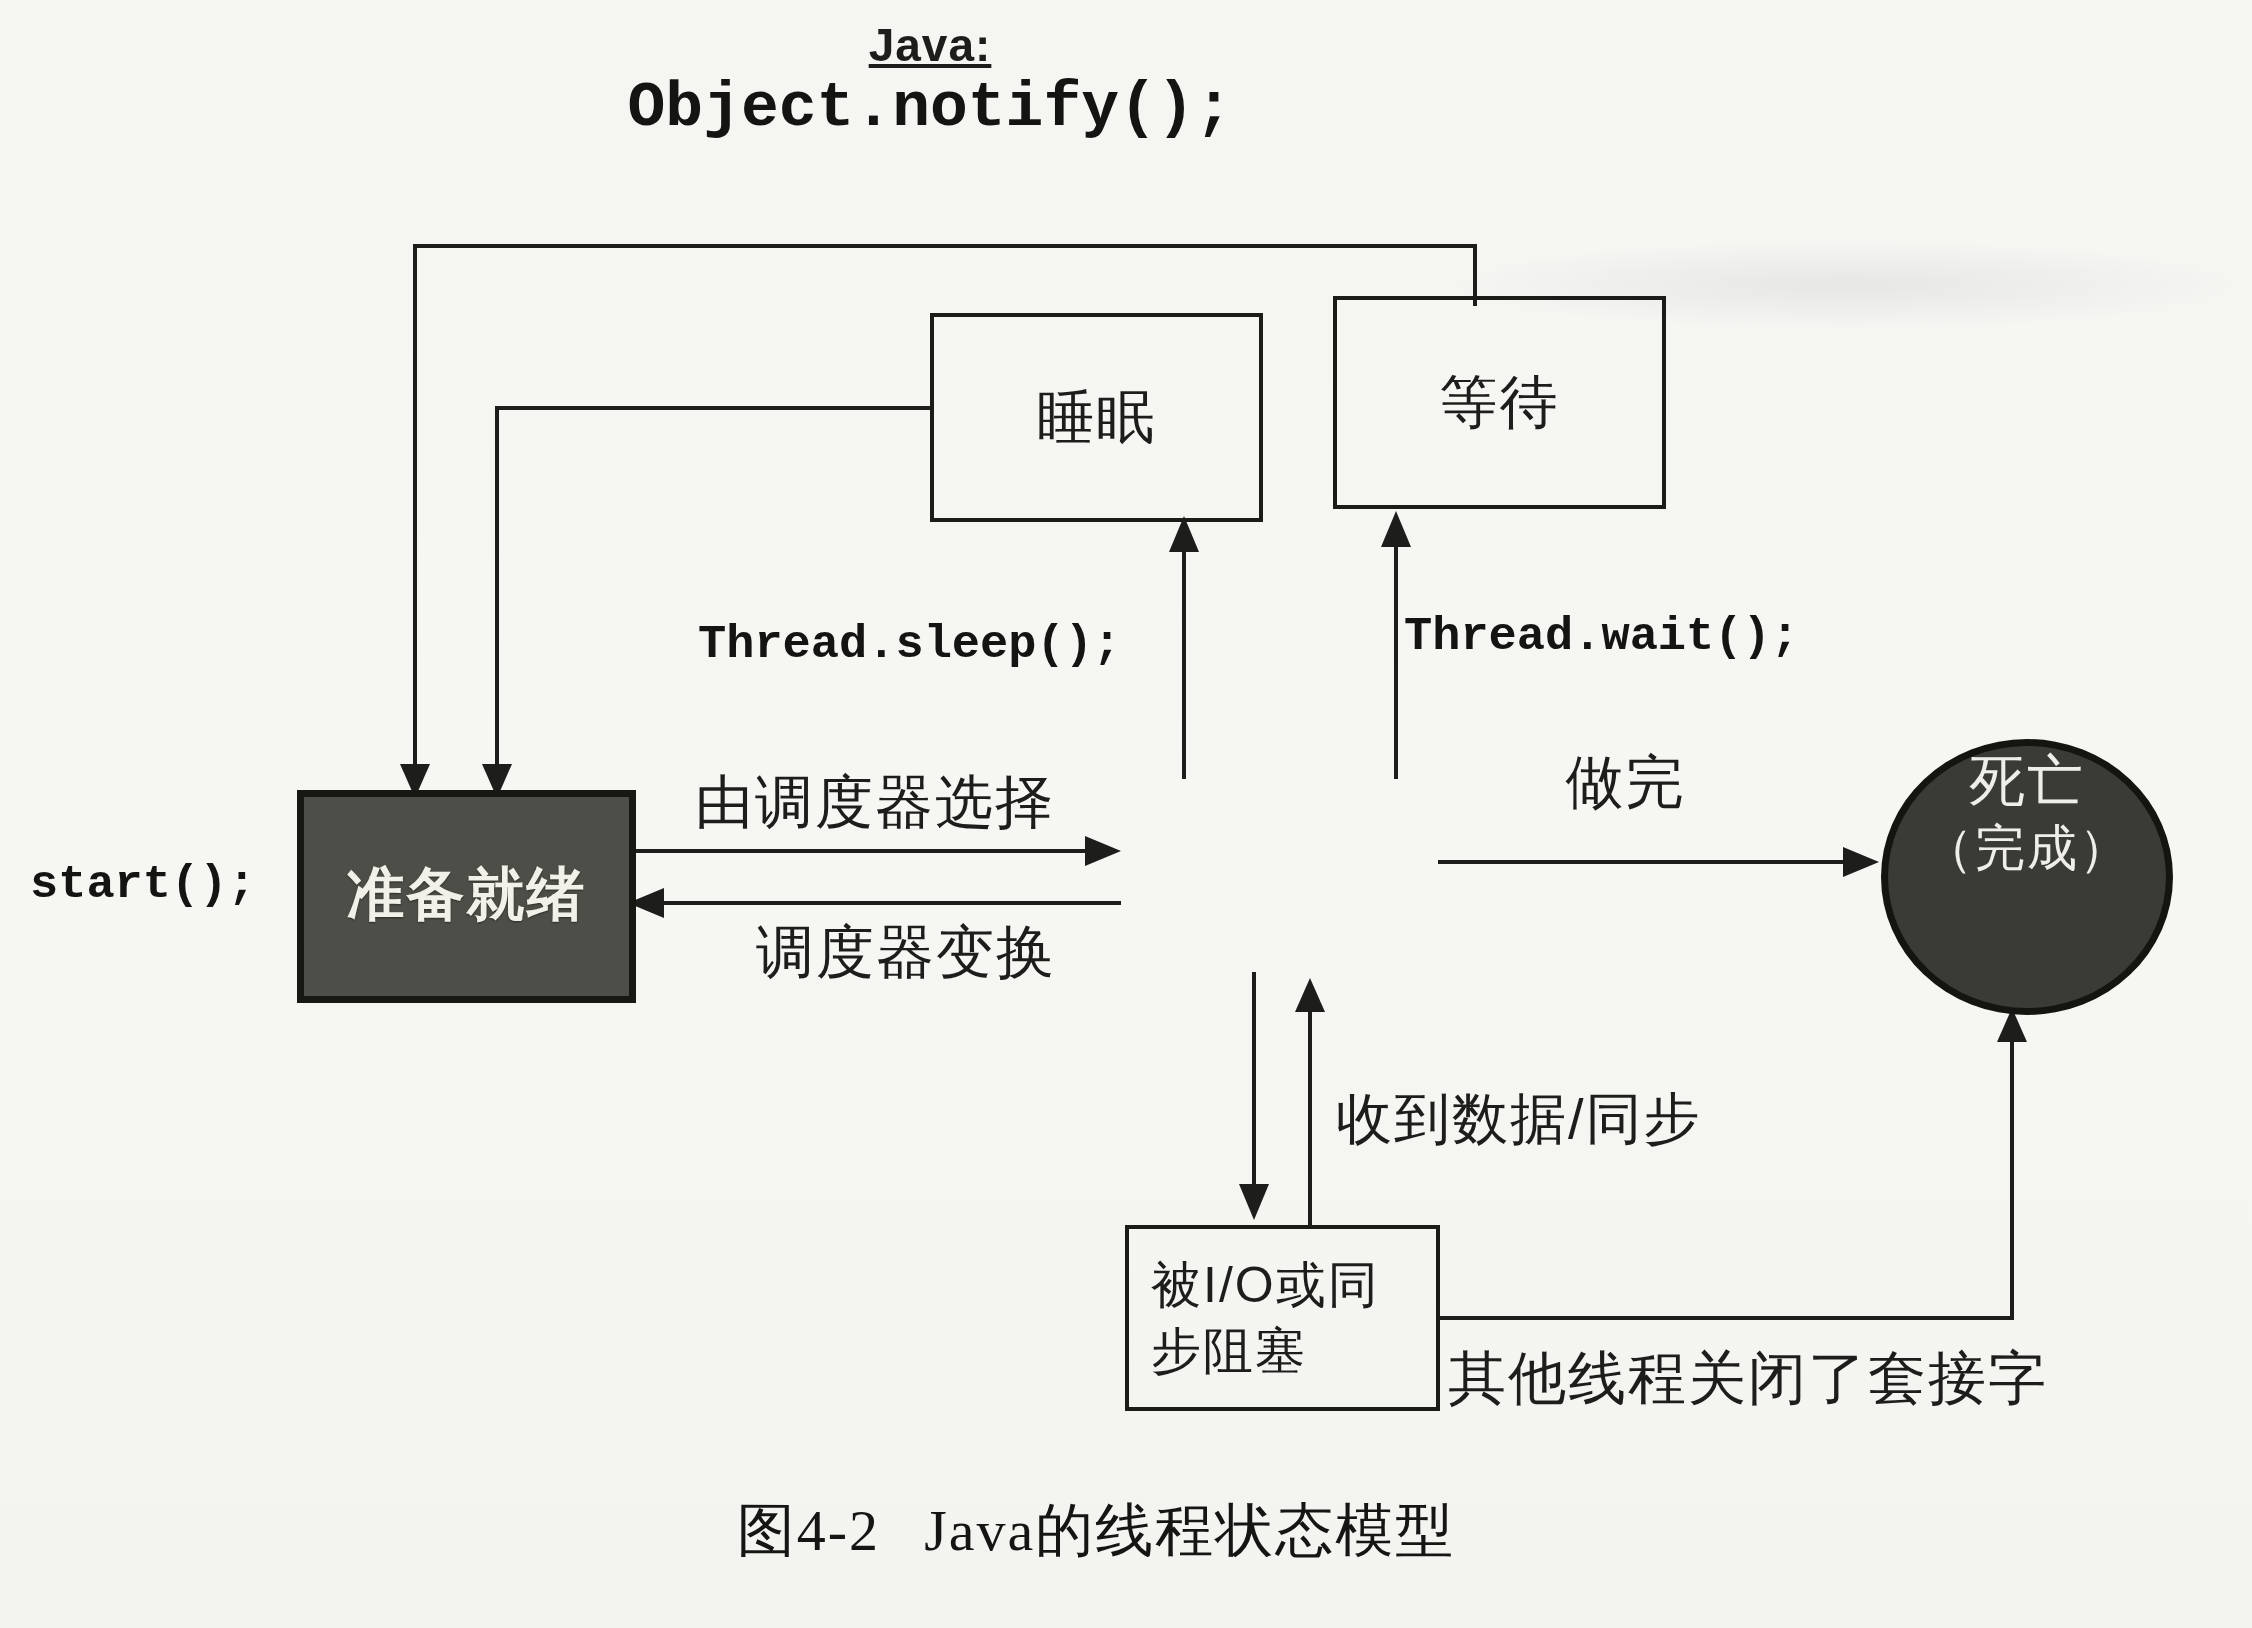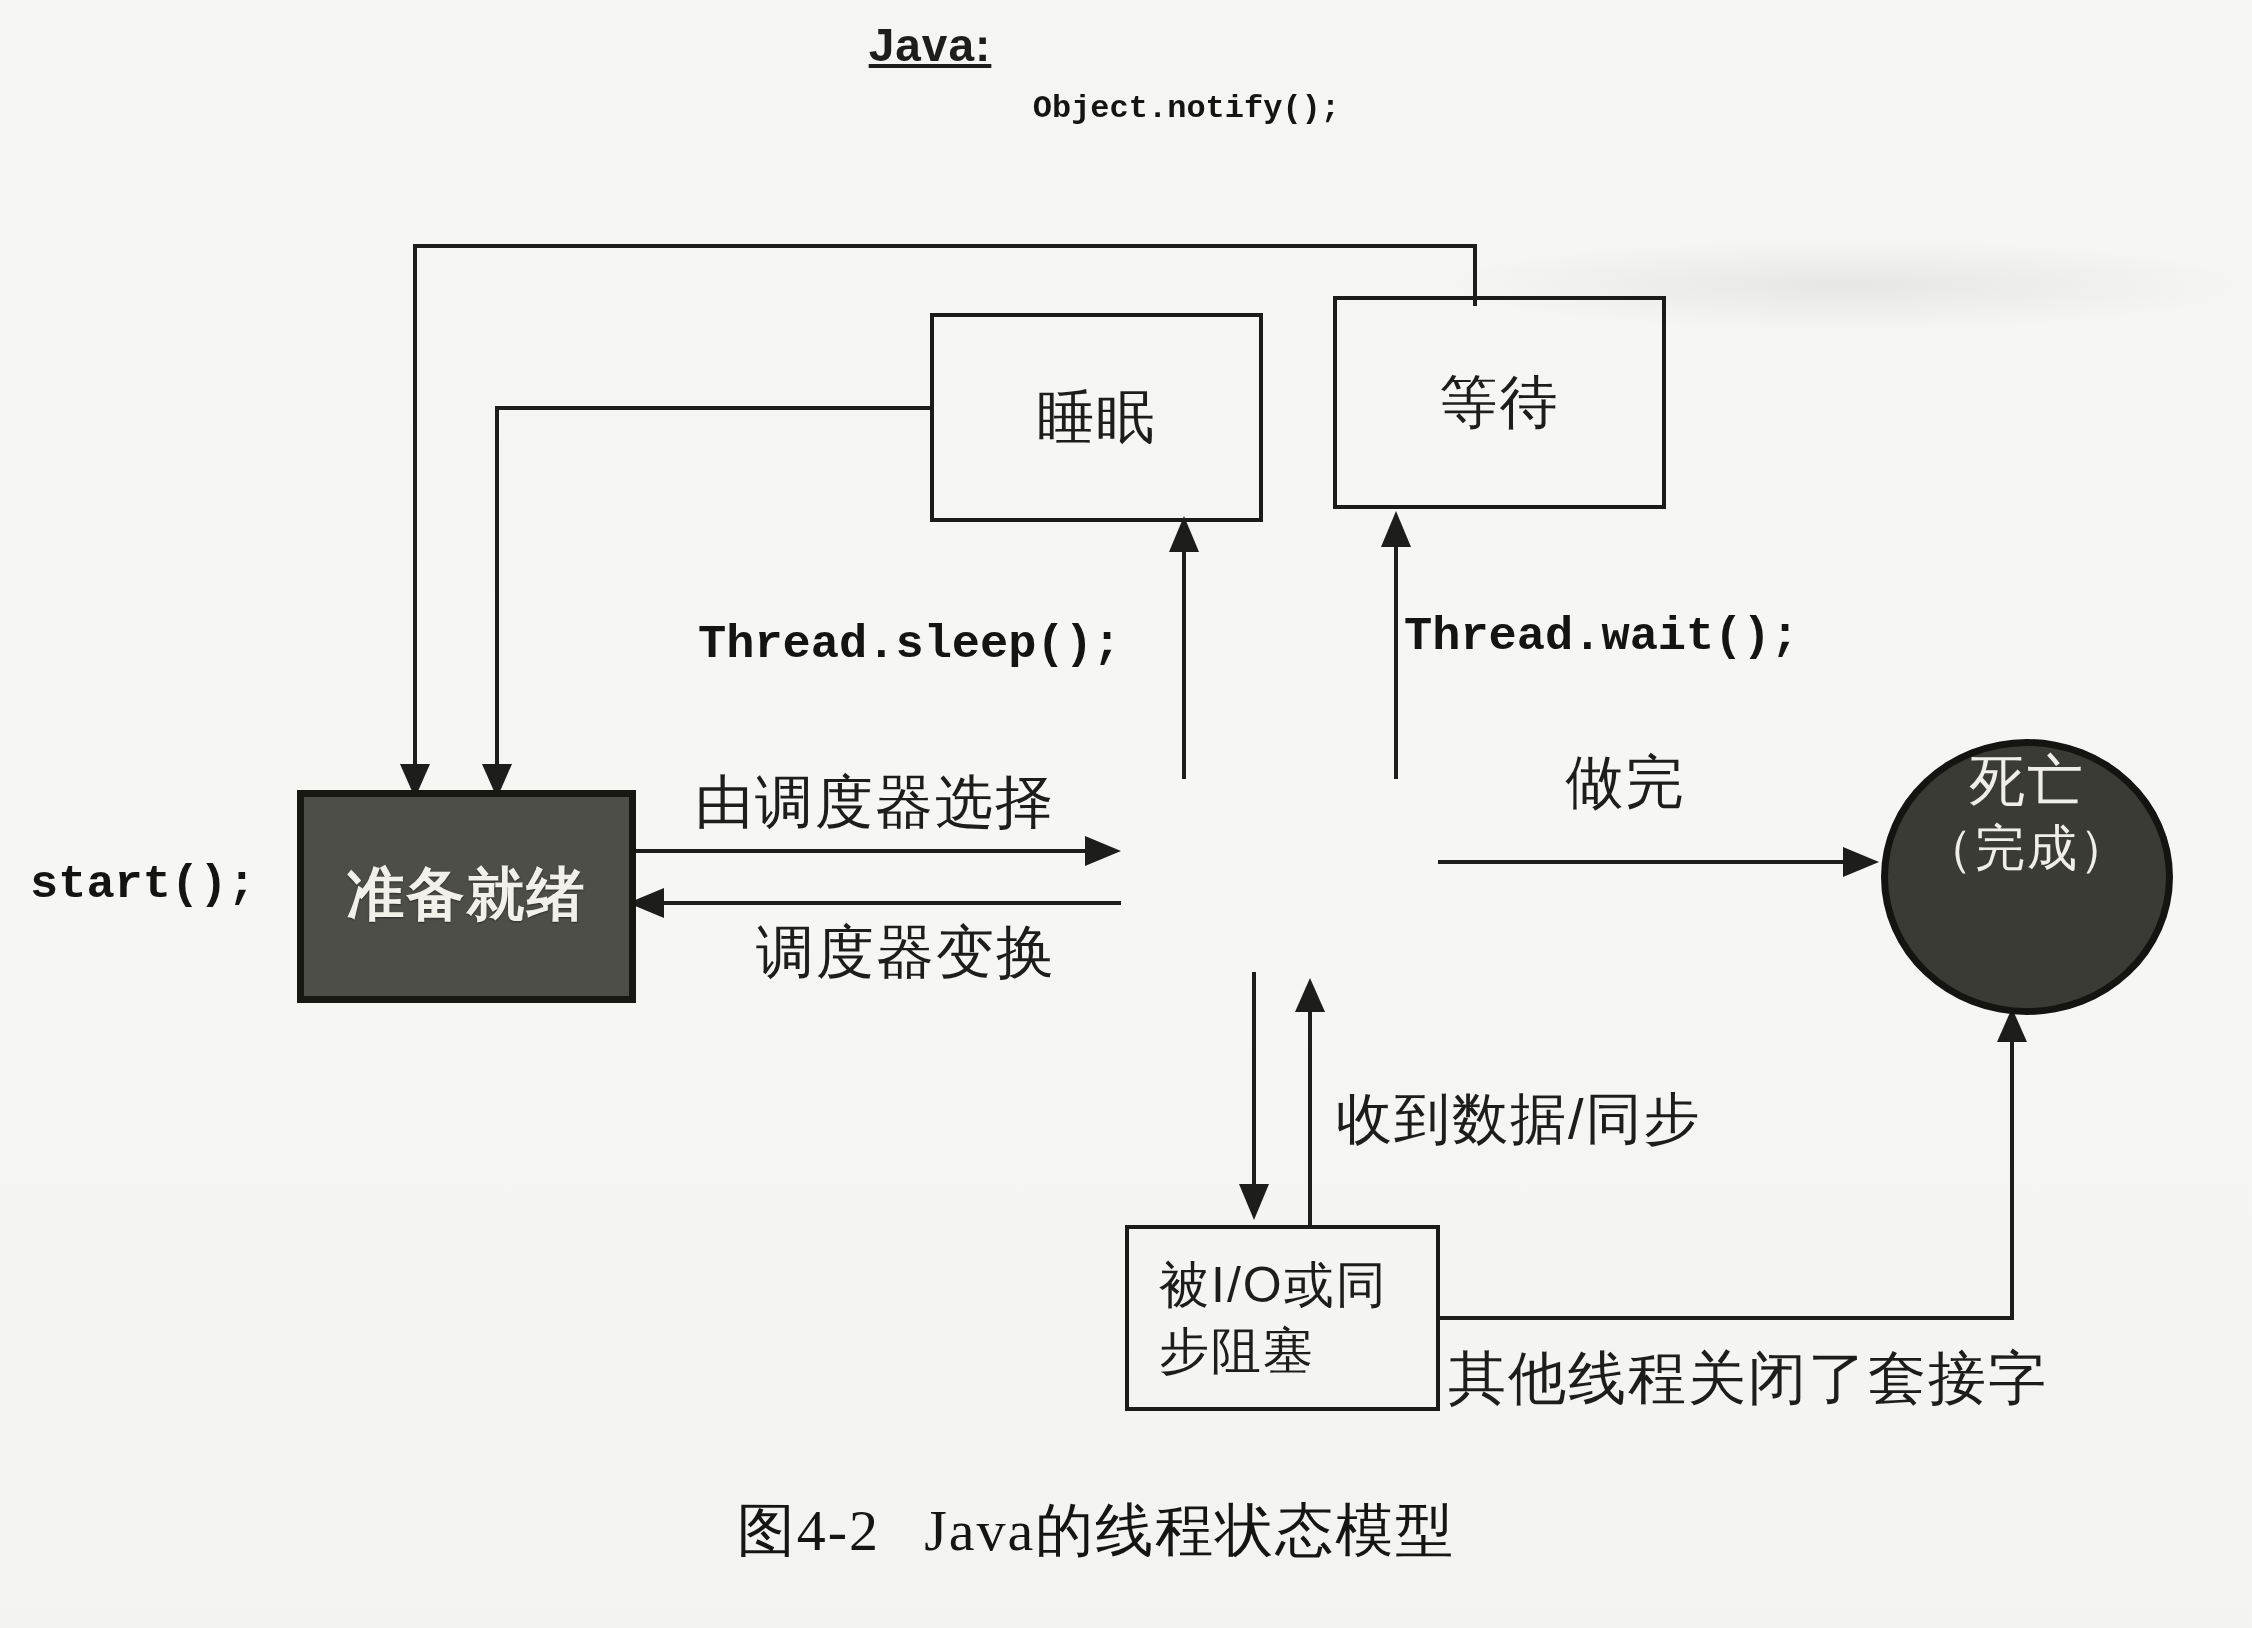--- a/index.html
+++ b/index.html
@@ -38,21 +38,21 @@
   .edge-label{position:absolute;font-size:58px;letter-spacing:2px;white-space:nowrap;}
   .code{
     position:absolute;white-space:nowrap;
     font-family:"Liberation Mono","DejaVu Sans Mono",monospace;
     font-size:47px;font-weight:600;letter-spacing:0px;color:#141412;
   }
   .java-note{position:absolute;left:520px;top:14px;width:820px;text-align:center;}
   .java-note .head{font-size:46px;font-weight:bold;line-height:62px;letter-spacing:1px;text-decoration:underline;}
   .java-note .call{
     font-family:"Liberation Mono","DejaVu Sans Mono",monospace;
-    font-size:32px;font-weight:600;line-height:66px;white-space:nowrap;color:#141412;text-align:right;
+    font-size:63px;font-weight:600;line-height:66px;white-space:nowrap;color:#141412;
   }
   .caption{
     position:absolute;left:586px;top:1492px;width:1020px;text-align:center;
     font-family:"Liberation Serif","DejaVu Serif",serif;
     font-size:58px;color:#151513;letter-spacing:2px;white-space:nowrap;
   }
   .caption .pfx{margin-right:44px;}
   .bleed{
     position:absolute;left:1440px;top:240px;width:812px;height:90px;
     background:radial-gradient(ellipse at 50% 50%,rgba(140,145,150,0.14),rgba(140,145,150,0) 70%);
@@ -130,21 +130,21 @@
 
   <div class="state-box" style="left:1318px;top:296px;width:325px;height:205px;margin-left:15px;">
     <span class="single-label">等待</span>
   </div>
 
   <div class="state-box dark" style="left:297px;top:790px;width:325px;height:195px;padding-bottom:4px;box-sizing:content-box;">
     <span class="single-label">准备就绪</span>
   </div>
 
 
-  <div class="state-box" style="left:1125px;top:1225px;width:315px;height:186px;align-items:flex-start;padding-left:30px;box-sizing:border-box;">
+  <div class="state-box" style="left:1125px;top:1225px;width:315px;height:186px;align-items:flex-start;padding-left:22px;box-sizing:border-box;">
     <span style="font-size:50px;line-height:66px;">被I/O或同</span>
     <span style="font-size:50px;line-height:66px;">步阻塞</span>
   </div>
 
   <div class="circle" style="left:1881px;top:739px;width:278px;height:262px;">
     <span class="l1">死亡</span>
     <span class="l2">（完成）</span>
   </div>
 
   <div class="code" style="left:30px;top:858px;">start();</div>

